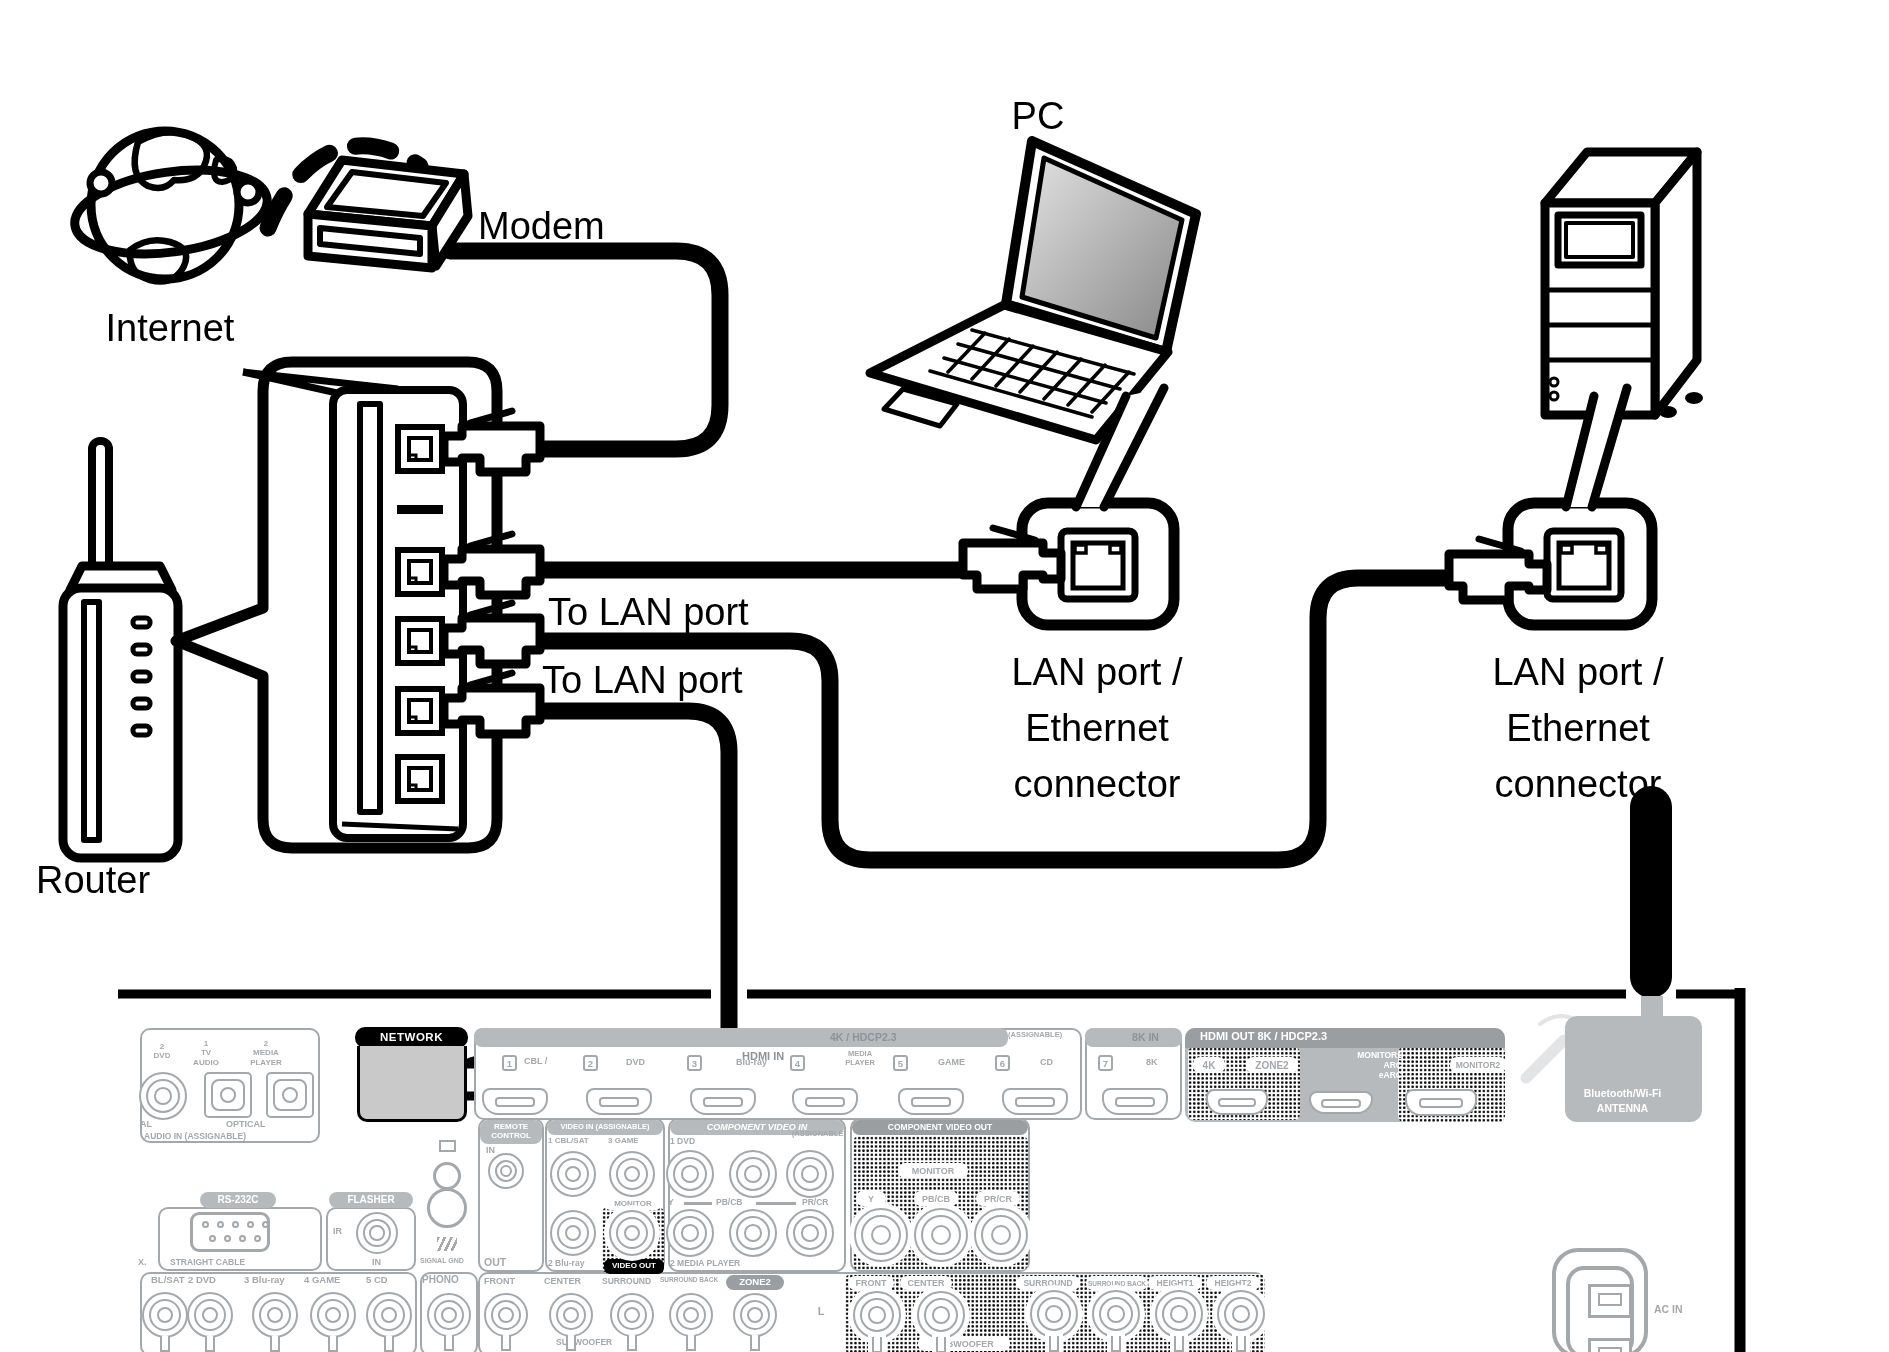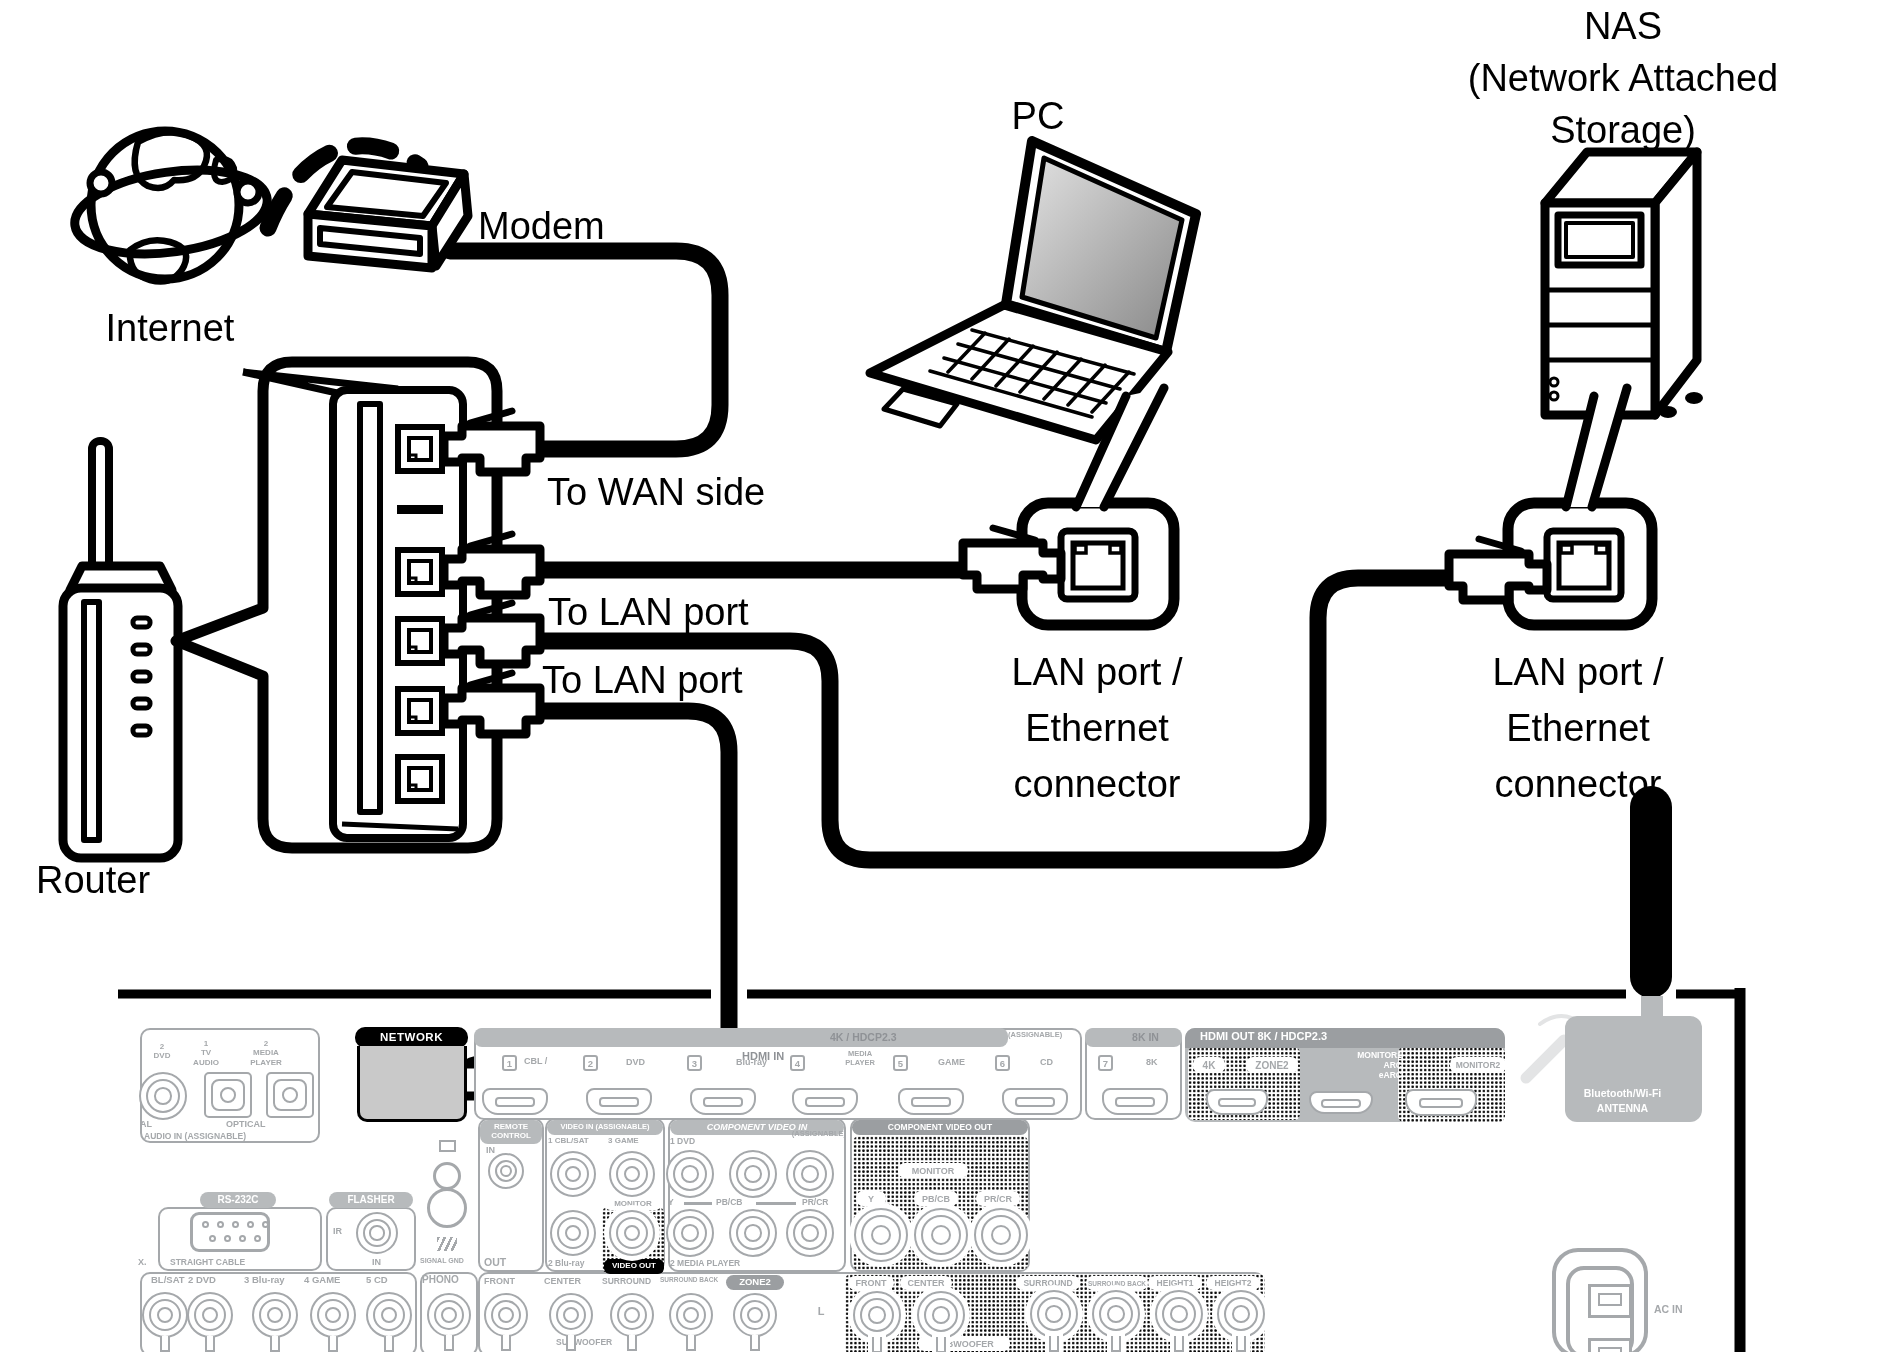--- a/index.html
+++ b/index.html
@@ -207,24 +207,20 @@
       <path d="M 1035,540 L 993,528" stroke-width="7" fill="none"></path>
       <path d="M 1547,564 H 1529 V 554 H 1449 V 586 H 1463 V 600 H 1509 V 586 H 1529 V 590 H 1547 Z"></path>
       <path d="M 1521,551 L 1479,539" stroke-width="7" fill="none"></path>
     </g>
   </svg>
 
   <div class="abs dlab c" style="left:95px;top:300px;width:150px;">Internet</div>
   <div class="abs dlab" style="left:478px;top:198px;width:170px;">Modem</div>
   <div class="abs dlab" style="left:36px;top:852px;width:170px;">Router</div>
   <div class="abs dlab c" style="left:988px;top:88px;width:100px;">PC</div>
-  <div class="abs dlab c" style="left:1438px;top:0px;width:370px;line-height:52px;">NAS
-(Network Attached
-Storage)</div>
-  <div class="abs dlab" style="left:547px;top:464px;width:280px;">To WAN side</div>
   <div class="abs dlab" style="left:548px;top:584px;width:260px;">To LAN port</div>
   <div class="abs dlab" style="left:542px;top:652px;width:260px;">To LAN port</div>
   <div class="abs dlab c" style="left:997px;top:644px;width:200px;">LAN port /
 Ethernet
 connector</div>
   <div class="abs dlab c" style="left:1478px;top:644px;width:200px;">LAN port /
 Ethernet
 connector</div>
 
   <div id="receiver" class="abs" style="left:0;top:0;width:1889px;height:1352px;">

